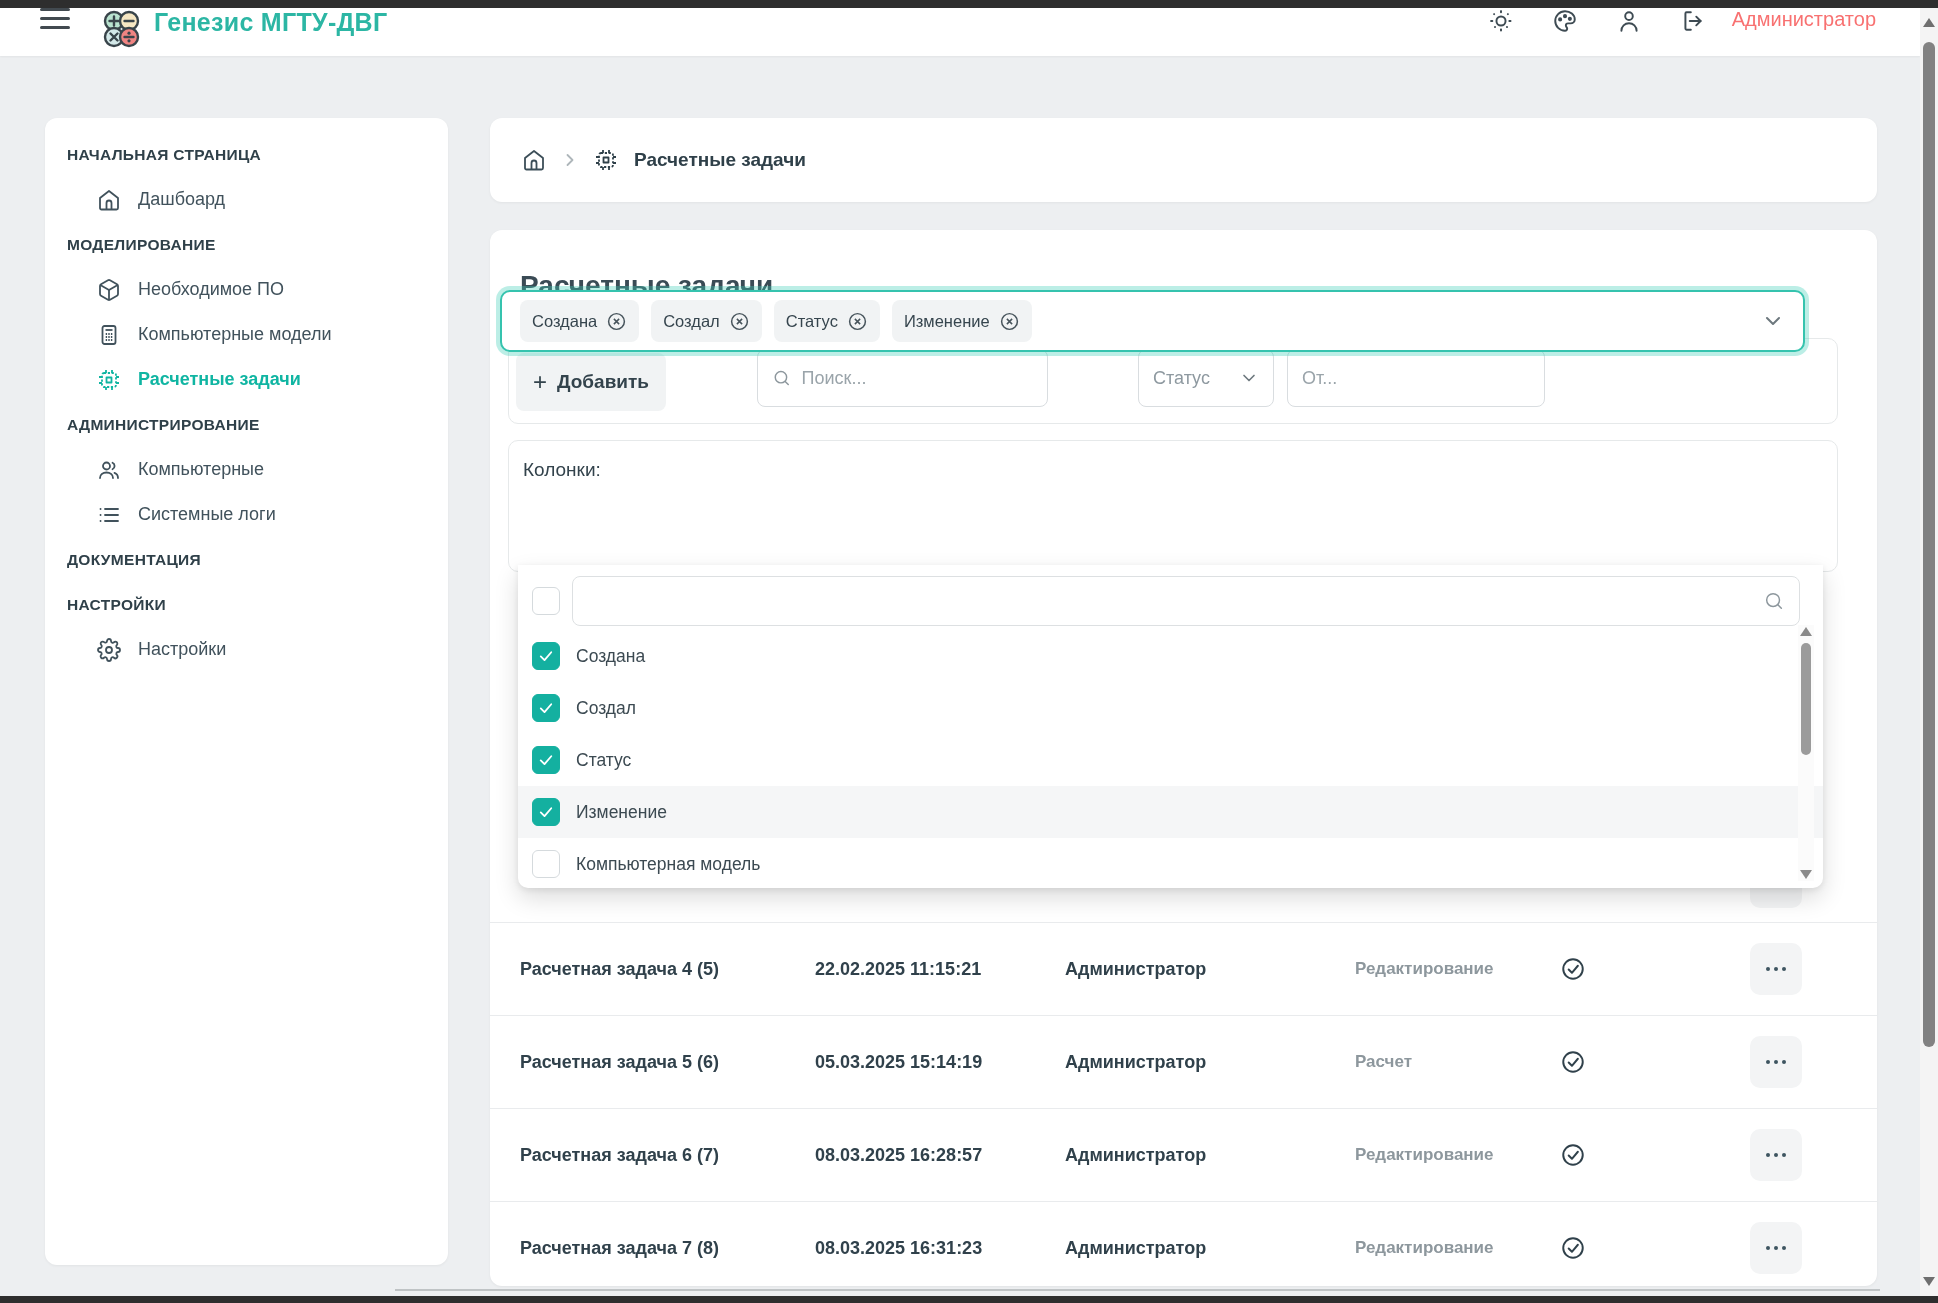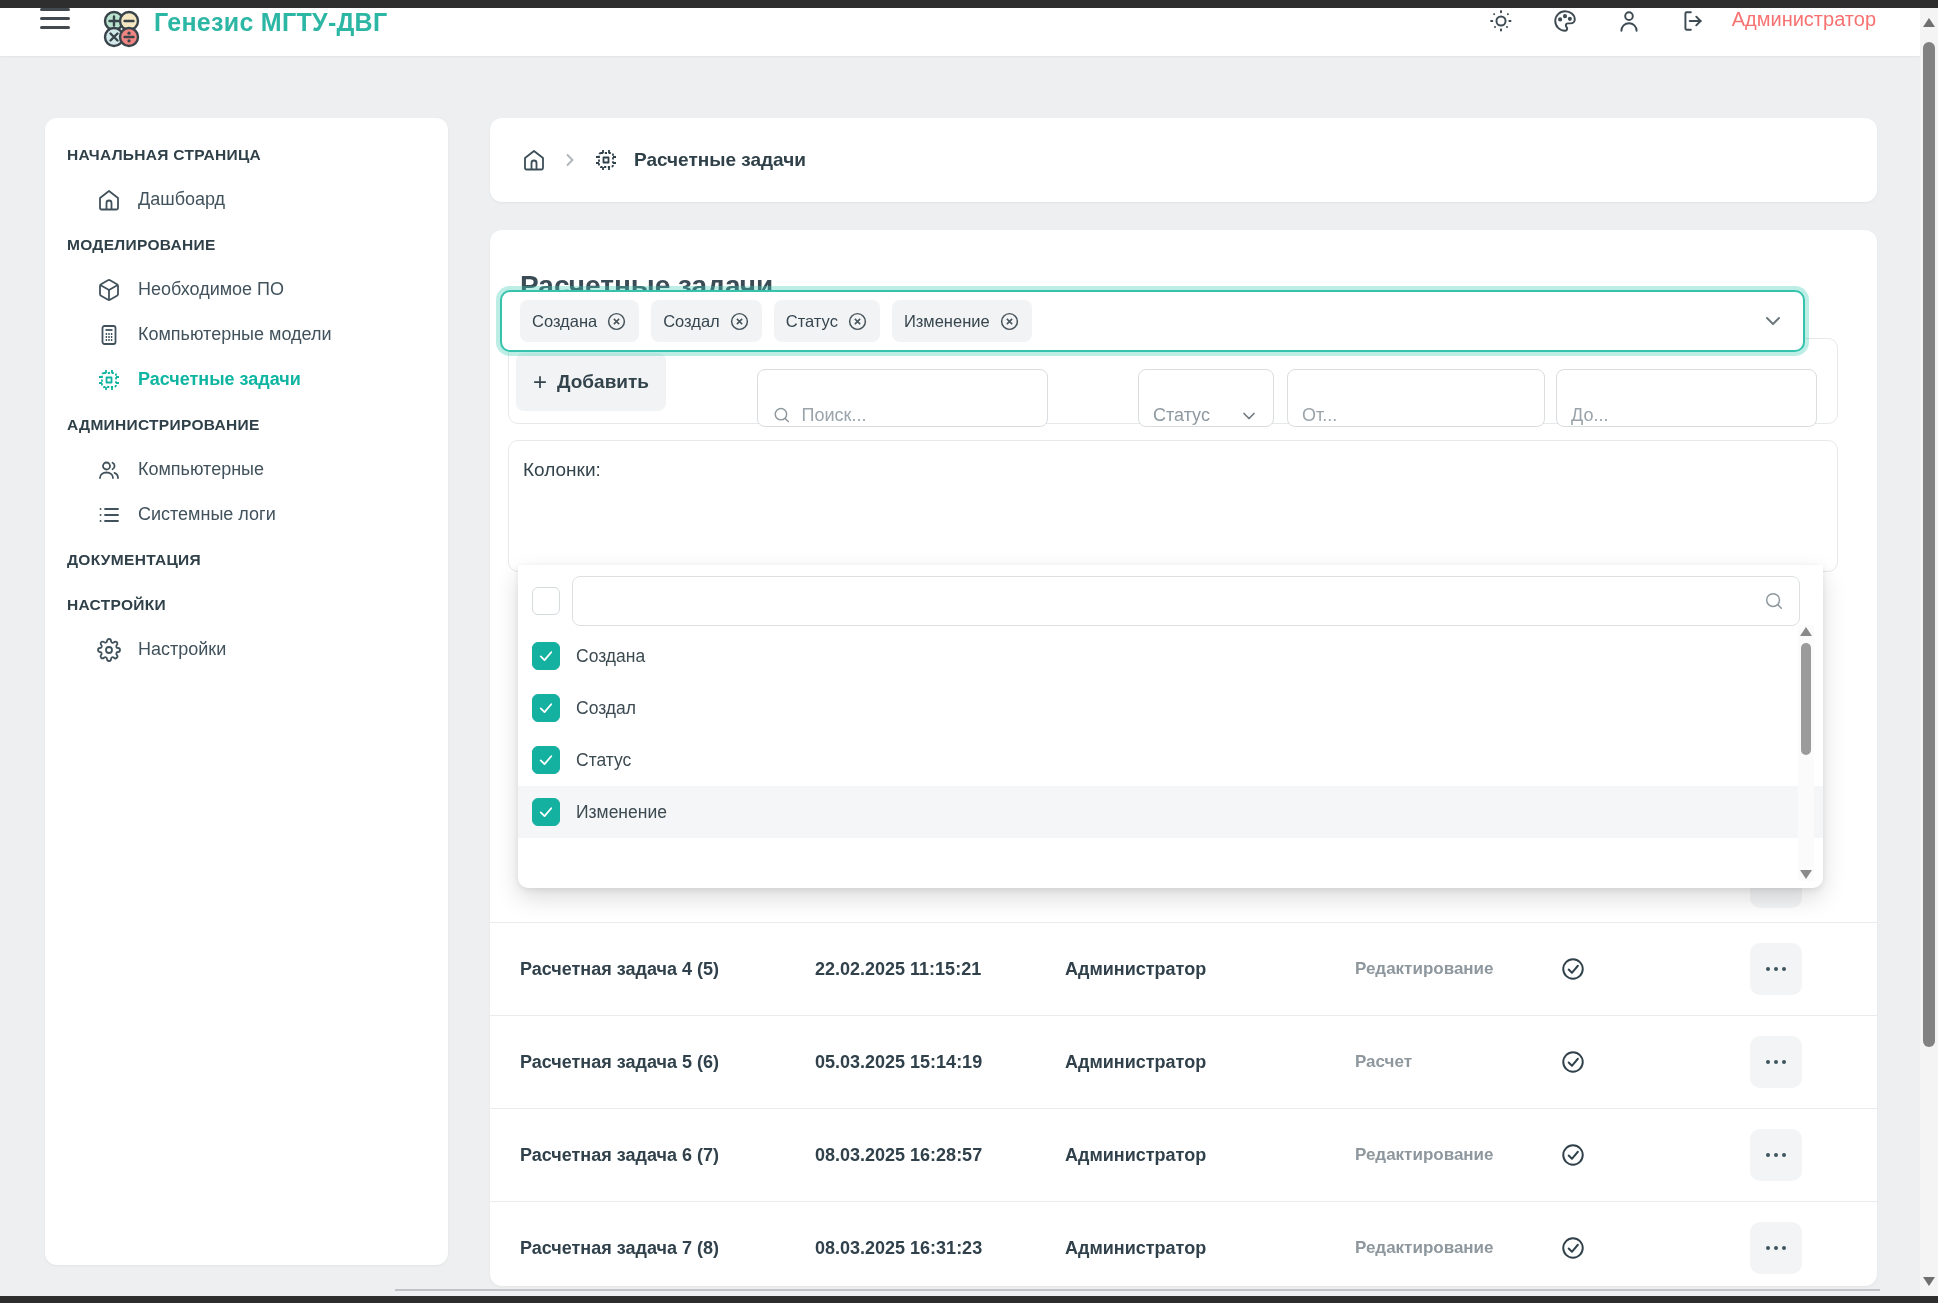--- a/index.html
+++ b/index.html
@@ -43,21 +43,21 @@
   .breadcrumb-card .crumb-text { font-size: 19px; font-weight: bold; color: #2f4049; margin-left: 2px; }
   .chev { color: #aeb6ba; }
 
   
   .main-card { position: absolute; left: 490px; top: 230px; width: 1387px; height: 1056px; background: #fff; border-radius: 12px; box-shadow: 0 1px 3px rgba(0,0,0,.05); z-index: 4; overflow: hidden; }
   .page-title { position: absolute; left: 30px; top: 40px; font-size: 28px; font-weight: bold; color: #3a4b55; }
 
   .filters { position: absolute; left: 18px; top: 108px; width: 1330px; height: 86px; border: 1px solid #e6e9ea; border-radius: 10px; }
   .btn-add { position: absolute; left: 7px; top: 14px; width: 150px; height: 58px; background: #f1f3f4; border: none; border-radius: 8px; font-family: inherit; font-size: 19px; font-weight: bold; color: #33434c; display: flex; align-items: center; justify-content: center; gap: 10px; cursor: pointer; }
   .btn-add .plus { font-size: 24px; font-weight: normal; line-height: 1; }
-  .field { position: absolute; top: 30px; height: 58px; background: #fff; border: 1px solid #d9dde0; border-radius: 8px; display: flex; align-items: flex-end; padding: 0 14px; gap: 10px; }
+  .field { position: absolute; top: 10px; height: 58px; background: #fff; border: 1px solid #d9dde0; border-radius: 8px; display: flex; align-items: center; padding: 0 14px; gap: 10px; }
   .field input { border: none; outline: none; width: 100%; font-family: inherit; font-size: 18px; color: #3c4e58; background: transparent; }
   .field input::placeholder { color: #9aa4aa; }
   .f-search { left: 248px; width: 291px; }
   .f-status { left: 629px; width: 136px; justify-content: space-between; cursor: pointer; }
   .f-status .sel-label { font-size: 18px; color: #8e99a0; }
   .f-from { left: 778px; width: 258px; }
   .f-to { left: 1047px; width: 261px; }
 
   .columns-box { position: absolute; left: 18px; top: 210px; width: 1330px; height: 132px; border: 1px solid #e6e9ea; border-radius: 10px; }
   .columns-label { position: absolute; left: 14px; top: 18px; font-size: 19px; color: #33434c; }
@@ -262,23 +262,20 @@
       </div>
       <div class="field f-status">
         <span class="sel-label">Статус</span>
         <svg width="20" height="20" viewBox="0 0 24 24" fill="none" stroke="#6d787e" stroke-width="2" stroke-linecap="round" stroke-linejoin="round">
             <polyline points="6 9 12 15 18 9"></polyline>
           </svg>
       </div>
       <div class="field f-from">
         <input type="text" placeholder="От..." style="">
       </div>
-      <div class="field f-to">
-        <input type="text" placeholder="До..." style="">
-      </div>
     </div>
 
     <div class="columns-box">
       <div class="columns-label">Колонки:</div>
     </div>
 
     <div class="multiselect">
       <span class="chip">
         <span>Создана</span>
         <svg class="x-ic" viewBox="0 0 24 24" fill="none" stroke="currentColor" stroke-width="1.7">
@@ -349,20 +346,24 @@
           <span>Статус</span>
         </div>
         <div class="dd-option highlight">
           <span class="dd-cb checked">
               <svg width="18" height="18" viewBox="0 0 24 24" fill="none" stroke="#fff" stroke-width="2.4" stroke-linecap="round" stroke-linejoin="round">
                 <polyline points="5 12.5 10 17.5 19 7"></polyline>
               </svg>
             </span>
           <span>Изменение</span>
         </div>
+        <div class="dd-option">
+          <span class="dd-cb"></span>
+          <span>Компьютерная модель</span>
+        </div>
       </div>
       <div class="dd-scroll">
         <span class="arrow up"></span>
         <span class="thumb"></span>
         <span class="arrow down"></span>
       </div>
     </div>
 
     <button class="hidden-row-btn"></button>
 

